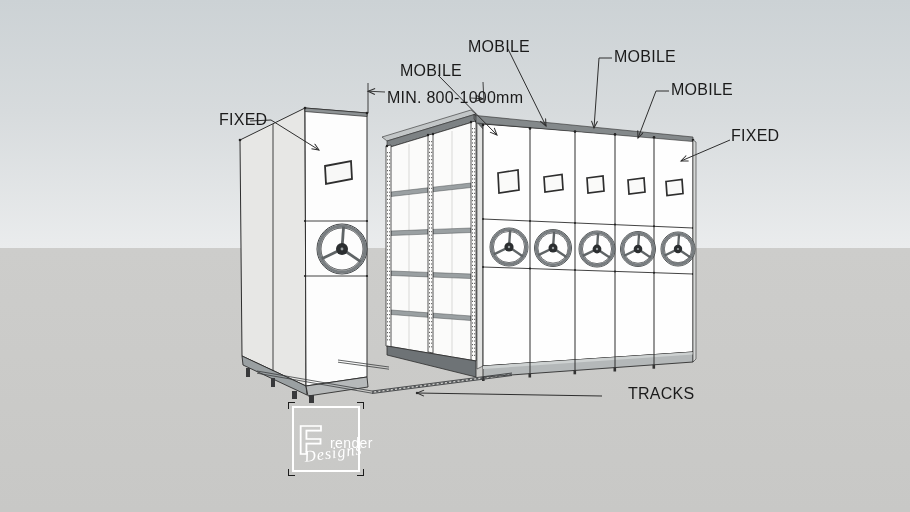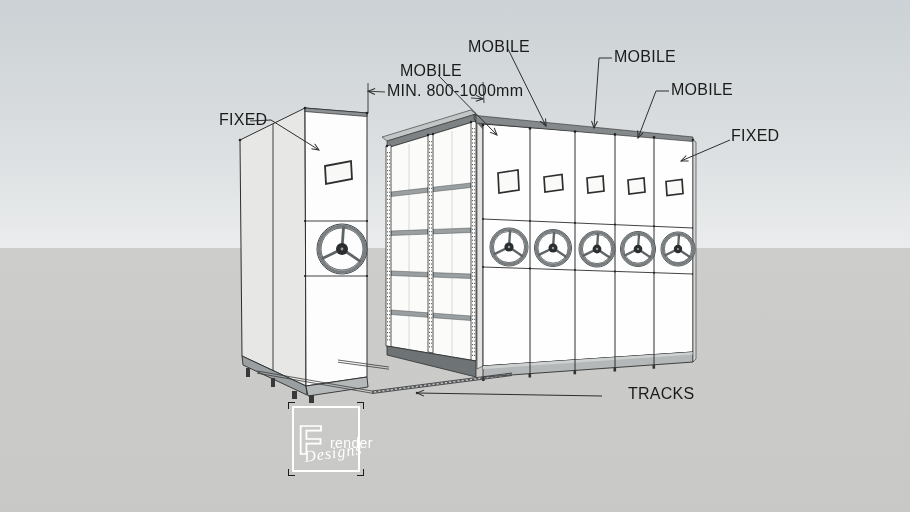--- a/index.html
+++ b/index.html
@@ -269,21 +269,21 @@
       </g>
     </g>
   </svg>
 
   <div class="lbl" style="left:219px;top:114px">FIXED</div>
   <div class="lbl" style="left:400px;top:65px">MOBILE</div>
   <div class="lbl" style="left:468px;top:41px">MOBILE</div>
   <div class="lbl" style="left:614px;top:51px">MOBILE</div>
   <div class="lbl" style="left:671px;top:84px">MOBILE</div>
   <div class="lbl" style="left:731px;top:130px">FIXED</div>
-  <div class="lbl" style="left:387px;top:85px">MIN. 800-1000mm</div>
+  <div class="lbl" style="left:387px;top:92px">MIN. 800-1000mm</div>
   <div class="lbl" style="left:628px;top:388px">TRACKS</div>
 
   <div class="logo">
     <div class="corner c-tl"></div>
     <div class="corner c-tr"></div>
     <div class="corner c-bl"></div>
     <div class="corner c-br"></div>
     <div class="frame"></div>
     <div class="logo-f">F</div>
     <div class="logo-render">render</div>

